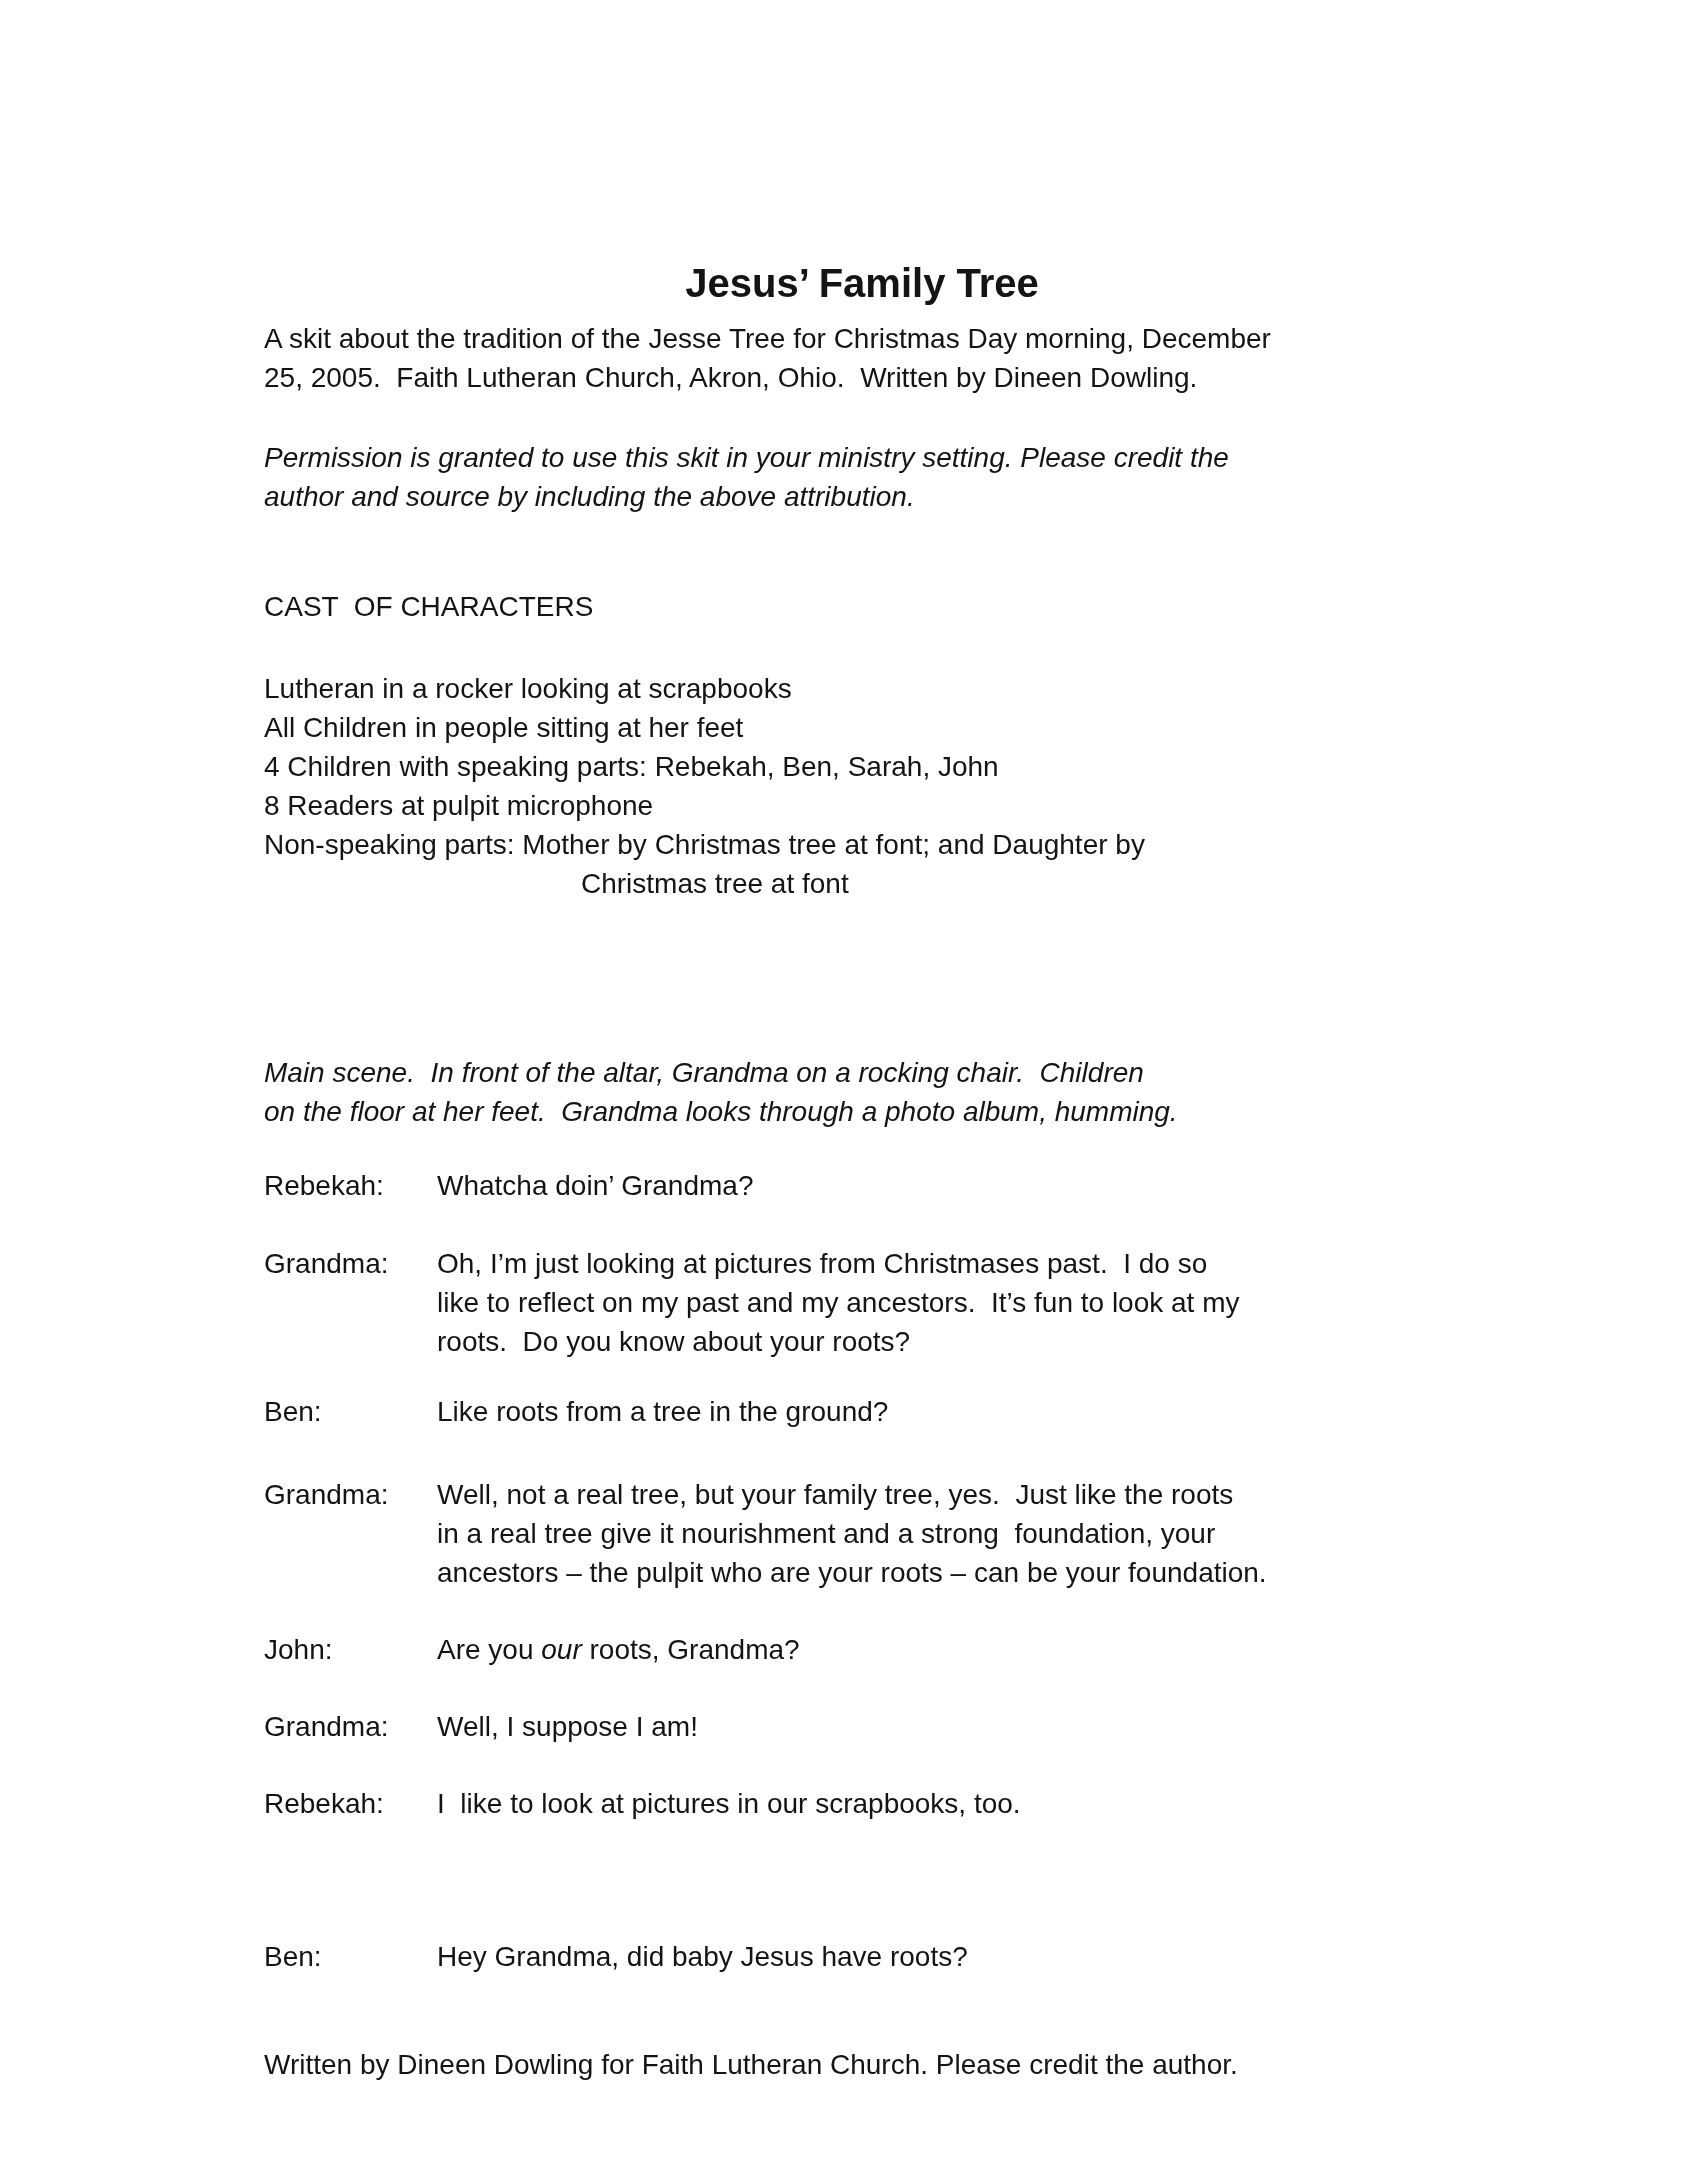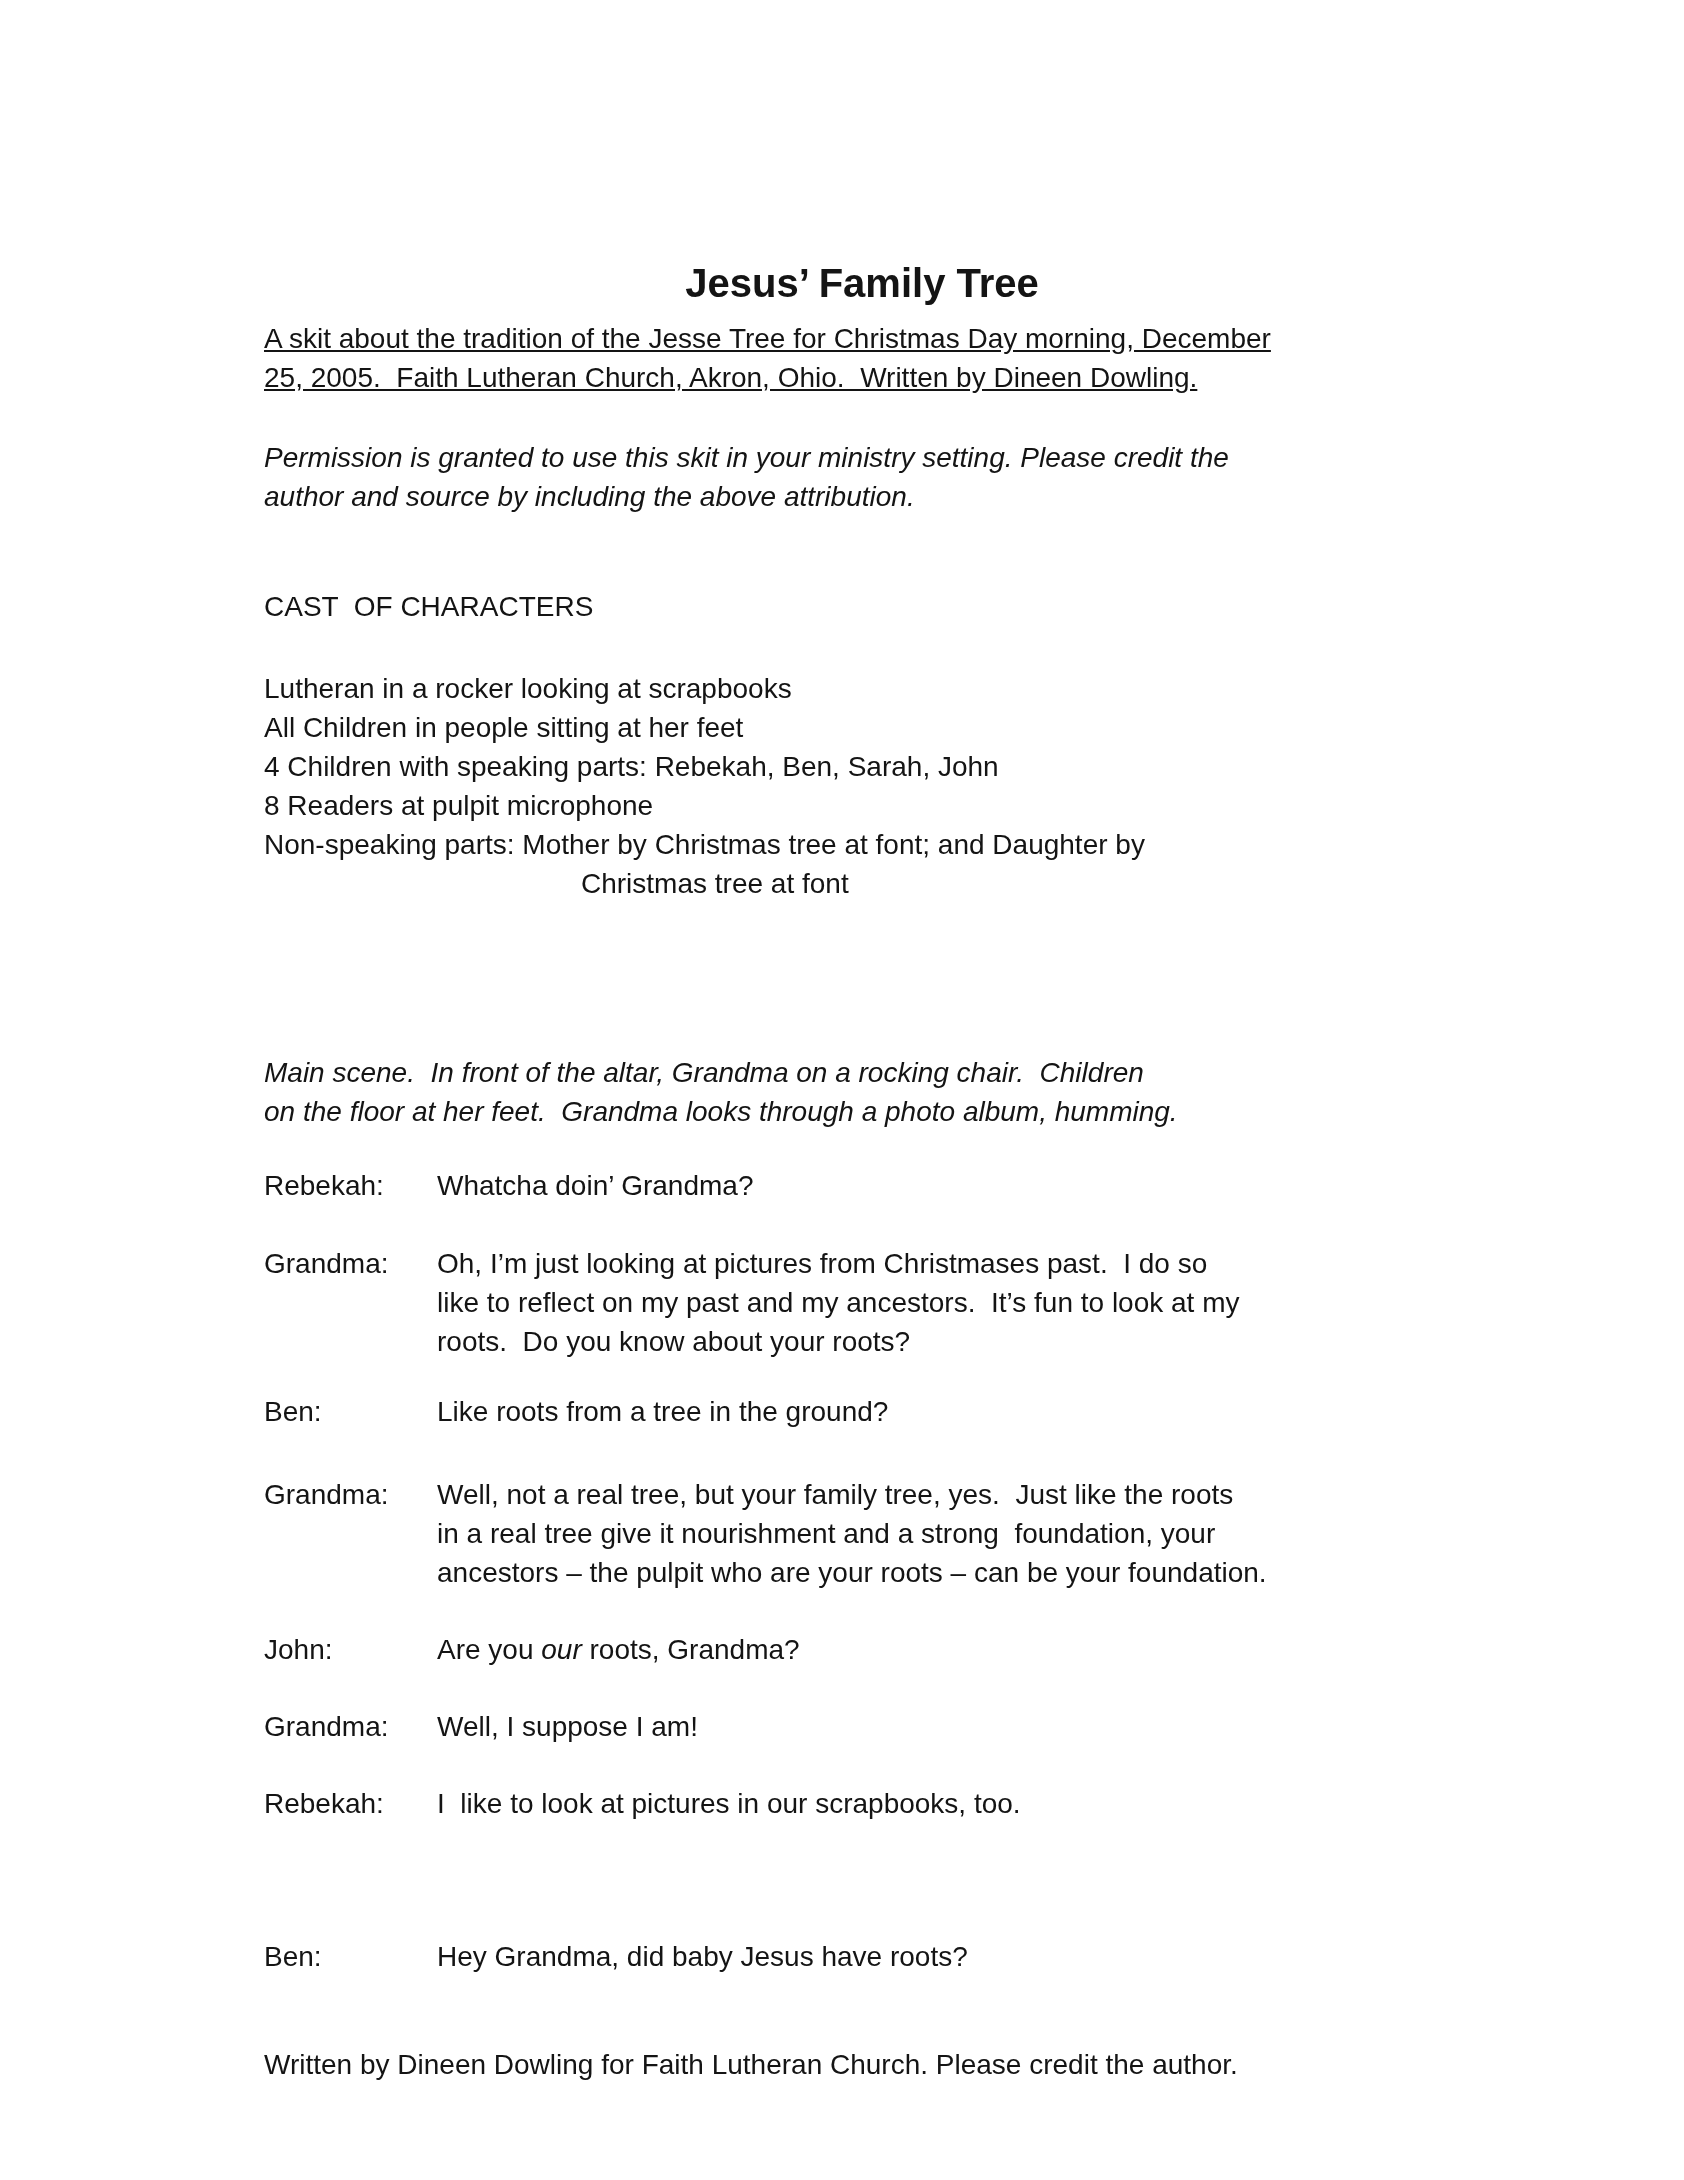--- a/index.html
+++ b/index.html
@@ -26,21 +26,21 @@
   }
   .ln { white-space: pre-wrap; }
   .title {
     top: 232px;
     font-size: 40px;
     line-height: 48px;
     font-weight: bold;
     text-align: center;
     white-space: pre-wrap;
   }
-  .p1 { top: 319px; text-decoration: underline; }
+  .p1 { top: 319px; }
   .p2 { top: 438px; font-style: italic; }
   .cast-heading { top: 587px; white-space: pre-wrap; }
   .cast-list { top: 669px; }
   .cast-wrap { padding-left: 317px; }
   .scene { top: 1053px; font-style: italic; }
   .dlg .spk {
     display: inline-block;
     width: 173px;
     white-space: pre;
     vertical-align: top;

